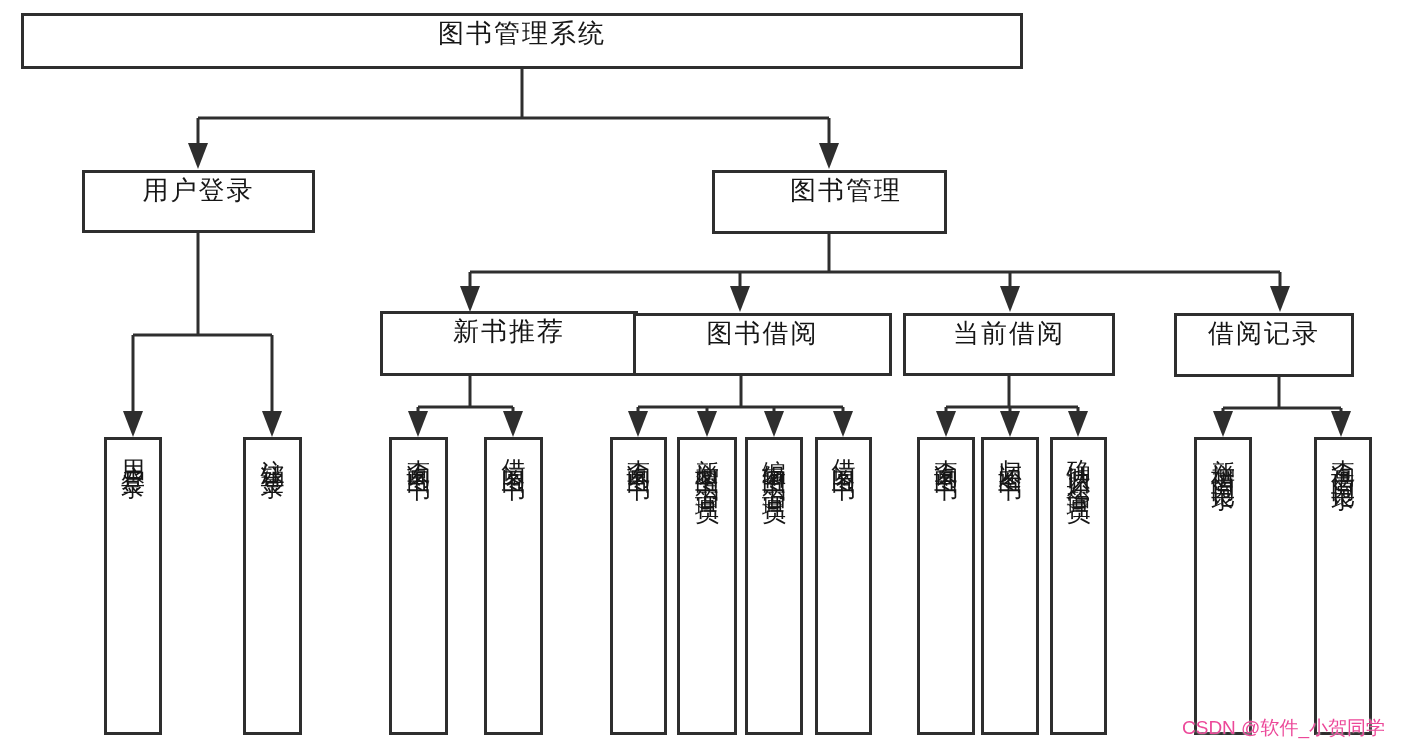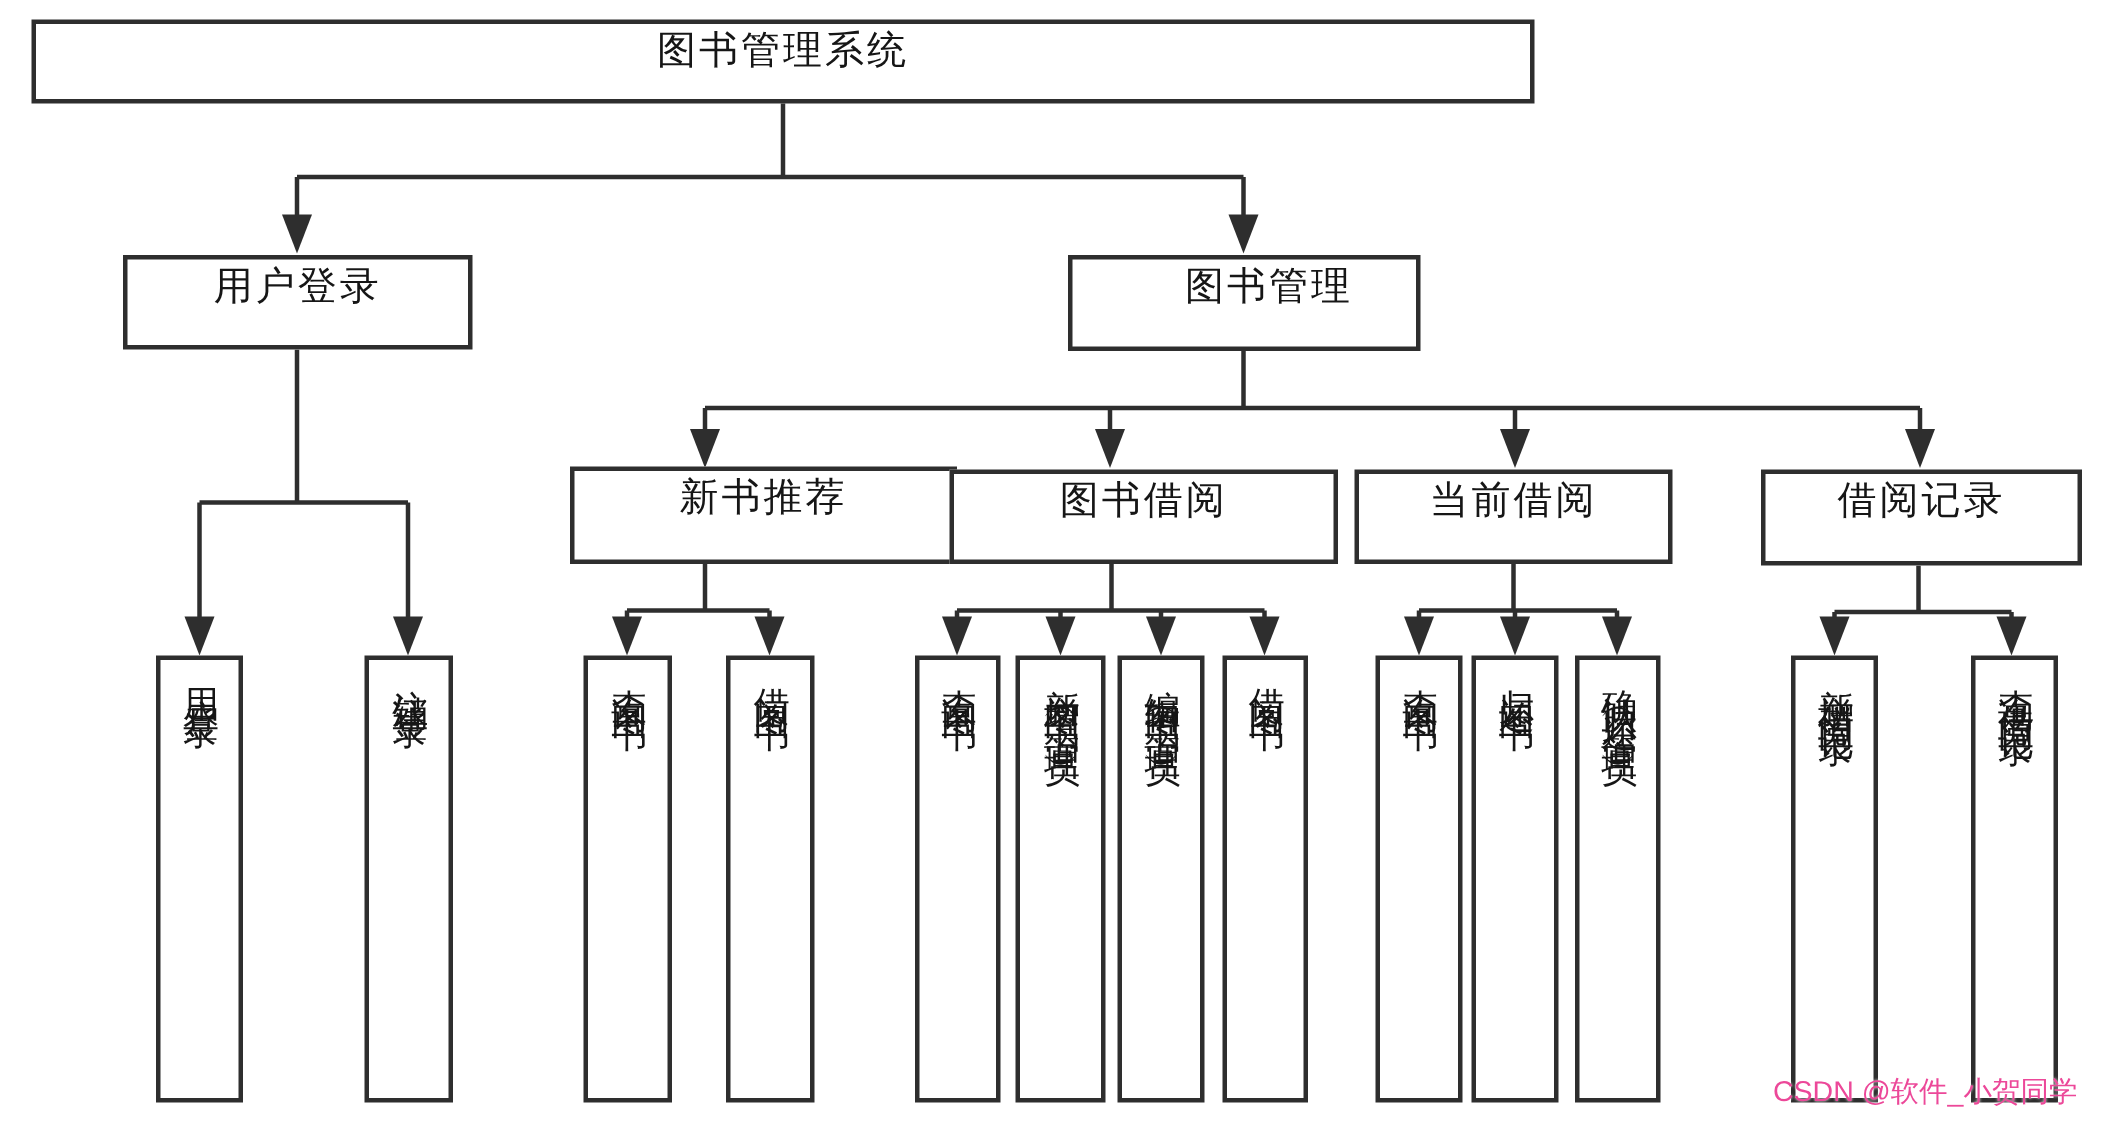--- a/index.html
+++ b/index.html
@@ -138,21 +138,21 @@
 
   <div class="node hbox" style="left:348px;top:311px;width:258px;height:65px;margin-left:32px;">
     <span>新书推荐</span>
   </div>
   <div class="node hbox" style="left:633px;top:313px;width:259px;height:63px;">
     <span>图书借阅</span>
   </div>
   <div class="node hbox" style="left:903px;top:313px;width:212px;height:63px;">
     <span>当前借阅</span>
   </div>
-  <div class="node hbox" style="left:1174px;top:313px;width:214px;height:64px;">
+  <div class="node hbox" style="left:1174px;top:313px;width:180px;height:64px;">
     <span>借阅记录</span>
   </div>
 
   <div class="node vbox" style="left:104px;width:58px;">
     <span class="vtext">用户登录</span>
   </div>
   <div class="node vbox" style="left:243px;width:59px;">
     <span class="vtext">注销登录</span>
   </div>
 

